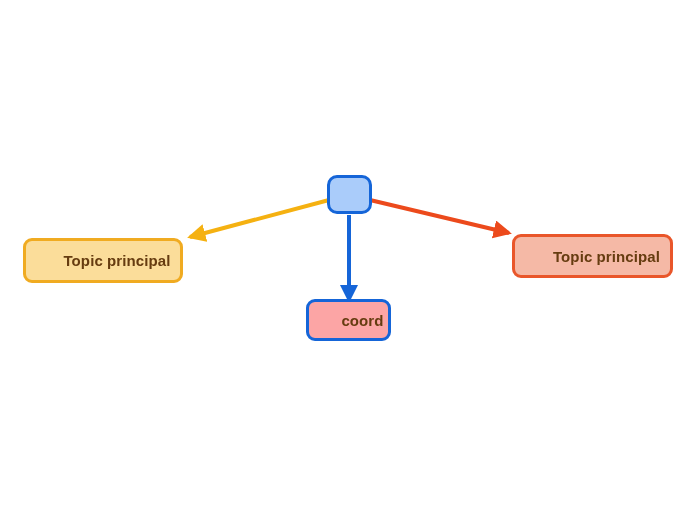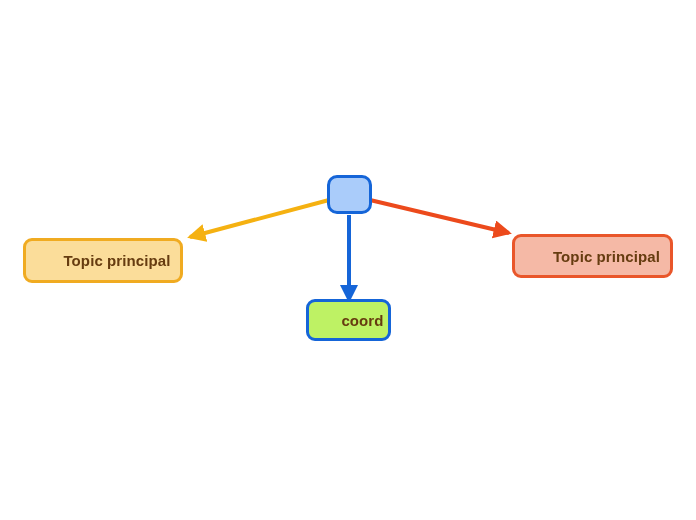--- a/index.html
+++ b/index.html
@@ -107,17 +107,17 @@
   </div>
 
   <div class="node node-left" style="left: 23px; top: 238px; width: 160px; height: 45px; background: rgb(251, 221, 154); border-color: rgb(240, 171, 33); color: rgb(102, 60, 16);">
     <span class="node-label">Topic principal</span>
   </div>
 
   <div class="node node-right" style="left: 512px; top: 234px; width: 161px; height: 44px; background: rgb(245, 185, 166); border-color: rgb(233, 86, 42); color: rgb(102, 60, 16);">
     <span class="node-label">Topic principal</span>
   </div>
 
-  <div class="node node-coord" style="left: 306px; top: 299px; width: 85px; height: 42px; background: #bef264; border-color: rgb(21, 101, 216); color: rgb(102, 60, 16);">
+  <div class="node node-coord" style="left: 306px; top: 299px; width: 85px; height: 42px; background: #fca5a5; border-color: rgb(21, 101, 216); color: rgb(102, 60, 16);">
     <span class="node-label">coord</span>
   </div>
 
 </div>
 
 </body></html>

